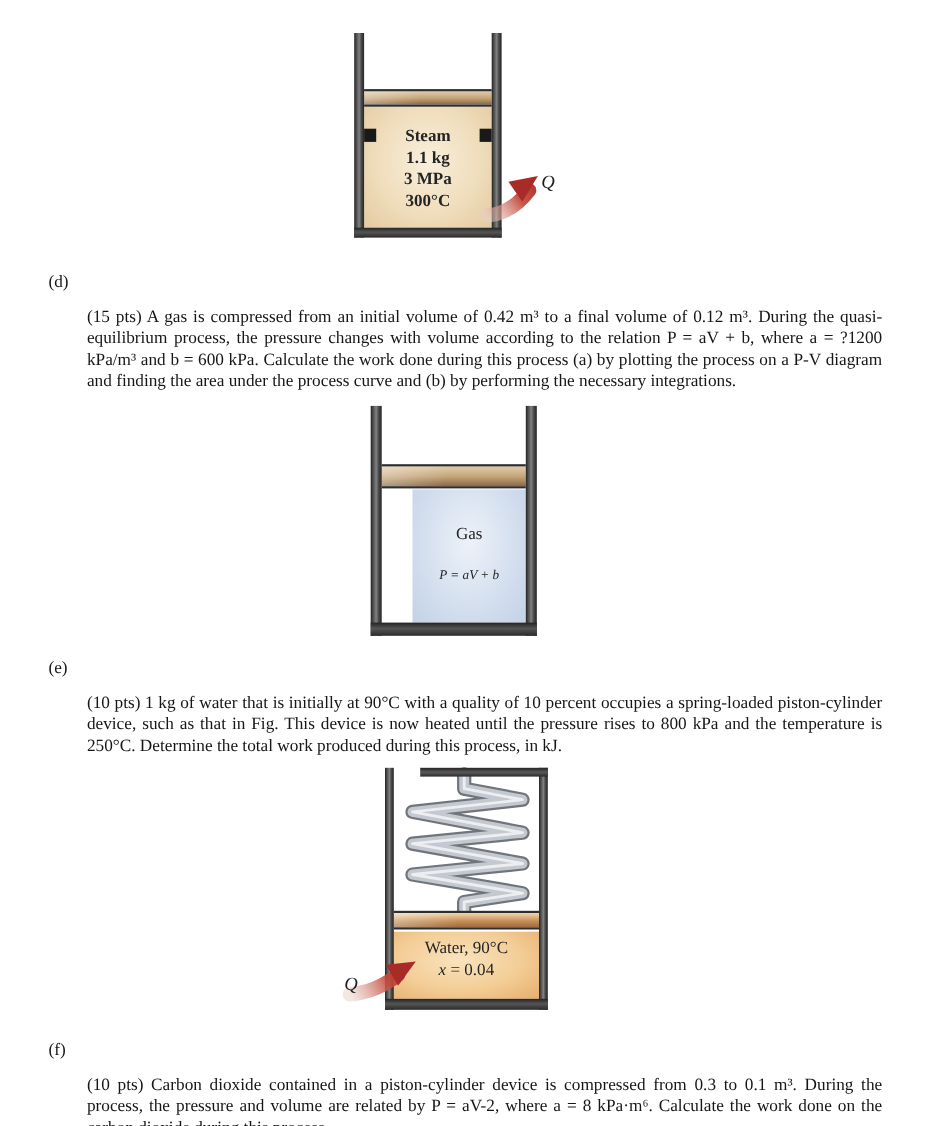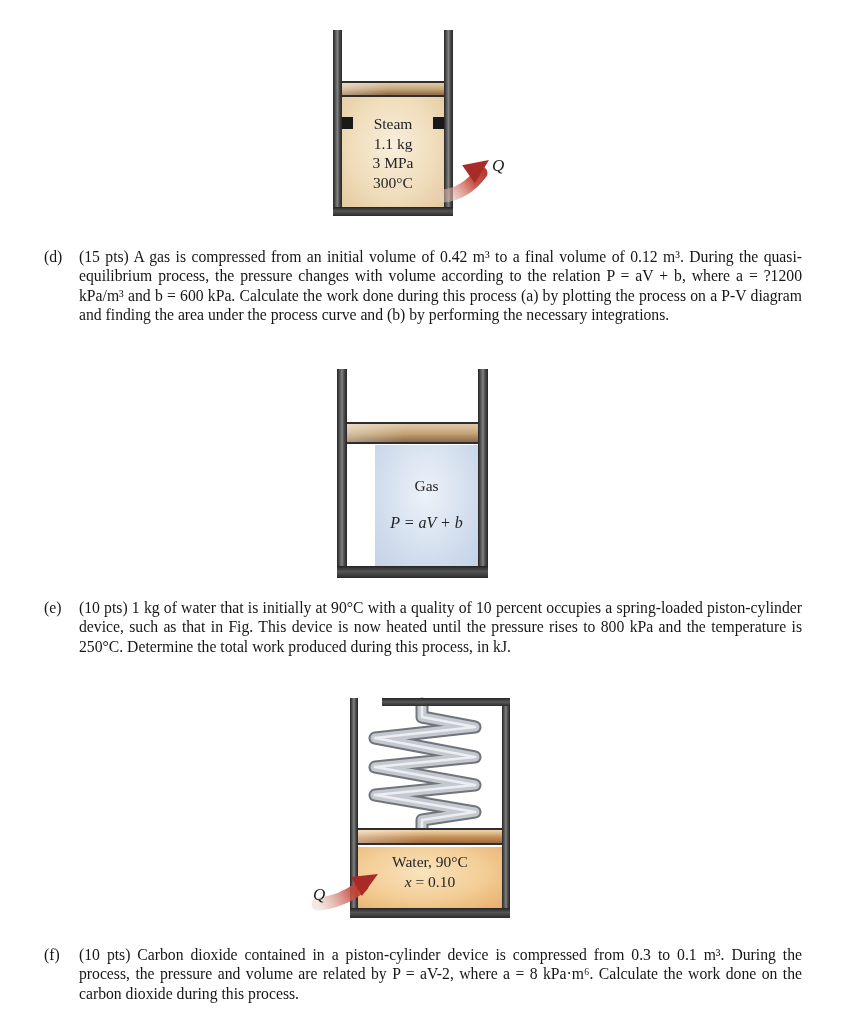--- a/index.html
+++ b/index.html
@@ -33,21 +33,21 @@
       linear-gradient(100deg,rgba(255,255,255,.35) 0%,rgba(255,255,255,0) 45%),
       linear-gradient(180deg,var(--copper-light,#dec7a6) 6%,var(--copper-mid,#c5a477) 52%,var(--copper-dark,#8b6847) 100%);
   }
   .chamber{position:absolute;z-index:1;}
   .fig-label{
     position:absolute;left:0;right:0;text-align:center;
     font-size:15.5px;line-height:19.5px;color:#242424;
   }
 
   
-  .fig-steam{left:333px;top:30px;width:120px;height:186px;}
+  .fig-steam{left:322px;top:30px;width:134px;height:186px;font-weight:bold;}
   .fig-steam .piston{left:9px;right:9px;top:51px;height:12px;}
   .fig-steam .chamber{
     left:9px;right:9px;top:67px;height:110px;
     background:radial-gradient(ellipse at 50% 45%,var(--steam-1,#f9efdc) 0%,var(--steam-2,#efdcba) 60%,var(--steam-3,#e4c9a0) 100%);
   }
   .fig-steam .base{height:9px;}
   .stop{position:absolute;width:11px;height:12px;top:20px;background:#191919;}
   .stop-left{left:0;}
   .stop-right{right:0;}
   .steam-text{top:17px;}
@@ -56,24 +56,24 @@
   .fig-gas{left:337px;top:369px;width:151px;height:209px;}
   .fig-gas .wall{width:10px;}
   .fig-gas .piston{left:10px;right:10px;top:53px;height:18px;}
   .fig-gas .chamber{
     left:10px;right:10px;top:76px;height:121px;
     background:radial-gradient(ellipse at 50% 40%,var(--gas-1,#edf2f9) 0%,var(--gas-2,#d5e0ef) 55%,var(--gas-3,#c3d2e7) 100%);
     margin-left:28px;
   }
   .fig-gas .base{height:12px;}
   .gas-title{top:31px;}
-  .gas-formula{top:68px;font-style:italic;font-size:16px;}
-
-  
-  .fig-spring{left:350px;top:696px;width:148px;height:222px;padding-left:12px;}
+  .gas-formula{top:68px;font-style:italic;font-size:12px;}
+
+  
+  .fig-spring{left:350px;top:696px;width:148px;height:222px;}
   .fig-spring .wall{width:8px;top:2px;}
   .fig-spring .ceiling{left:32px;right:0;top:2px;height:8px;}
   .fig-spring .piston{
     left:8px;right:8px;top:132px;height:13px;
     background:
       linear-gradient(100deg,rgba(255,255,255,.35) 0%,rgba(255,255,255,0) 45%),
       linear-gradient(180deg,var(--copper3-light,#edd0a8) 6%,var(--copper3-mid,#c89058) 55%,var(--copper3-dark,#9c6a3e) 100%);
   }
   .fig-spring .chamber{
     left:8px;right:8px;top:151px;height:61px;
@@ -104,21 +104,21 @@
   }
   .qlabel-steam{left:492px;top:156px;}
   .qlabel-spring{left:313px;top:885px;}
 
   
   .prob{
     position:absolute;left:44px;width:758px;display:flex;
     font-size:15.7px;line-height:19.4px;color:var(--ink,#161616);
   }
   .pmark{width:35px;flex:none;}
-  .pbody{flex:1;text-align:justify;}
+  .pbody{flex:1;text-align:justify;margin-top:32px;}
   .prob-d{top:247px;}
   .prob-e{top:598px;}
   .prob-f{top:945px;}
 </style>
 </head>
 <body>
 
 <div class="fig fig-steam">
   <div class="wall wall-left"></div>
   <div class="wall wall-right"></div>
@@ -177,21 +177,21 @@
     <path class="spring-outer" d="M72 8 L72 21 L125 31 L25 42 L125 61 L25 71 L125 89 L25 99 L125 116 L72 124 L72 136"></path>
     <path class="spring-mid" d="M72 8 L72 21 L125 31 L25 42 L125 61 L25 71 L125 89 L25 99 L125 116 L72 124 L72 136"></path>
     <path class="spring-hi" d="M72 8 L72 21 L125 31 L25 42 L125 61 L25 71 L125 89 L25 99 L125 116 L72 124 L72 136"></path>
   </svg>
   <div class="wall wall-left"></div>
   <div class="wall wall-right"></div>
   <div class="ceiling"></div>
   <div class="piston"></div>
   <div class="chamber">
     <div class="fig-label water-line1">Water, 90°C</div>
-    <div class="fig-label water-line2"><span class="math-var">x</span><span> = 0.10</span></div>
+    <div class="fig-label water-line2"><span class="math-var">x</span><span> = 0.04</span></div>
   </div>
   <div class="base"></div>
 </div>
 
 <svg class="qarrow qarrow-spring" viewBox="0 0 86 58">
   <defs>
     <linearGradient id="qg3" gradientUnits="userSpaceOnUse" x1="12" y1="46" x2="72" y2="16">
       <stop offset="0" class="qstop-a"></stop>
       <stop offset="0.55" class="qstop-b"></stop>
       <stop offset="1" class="qstop-c"></stop>

